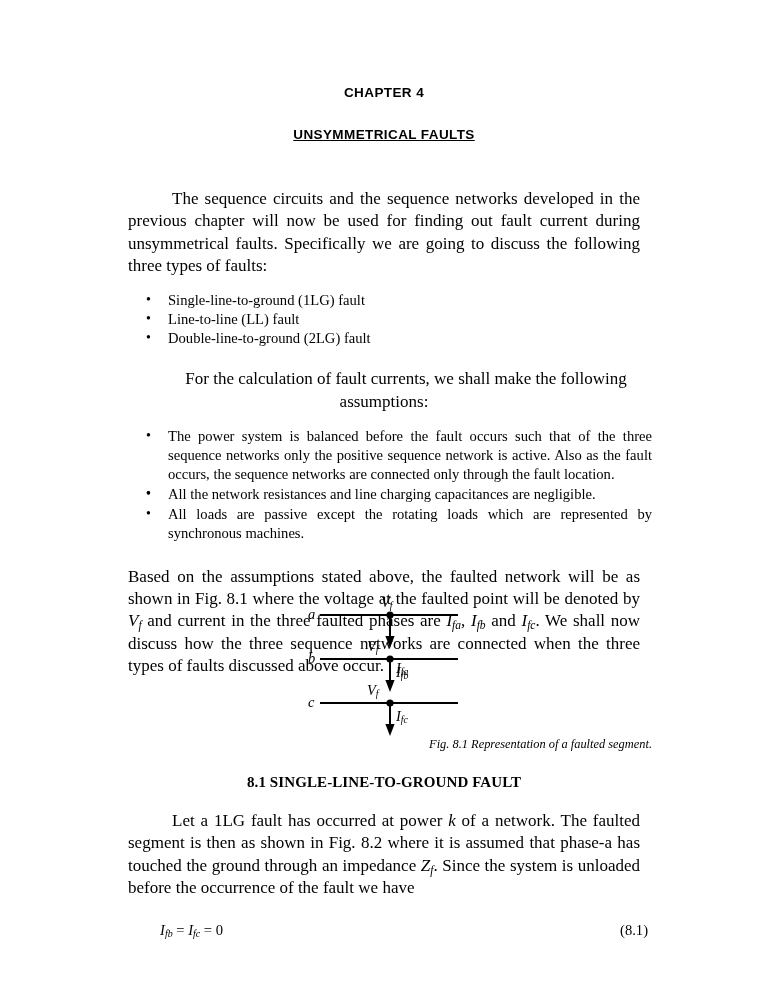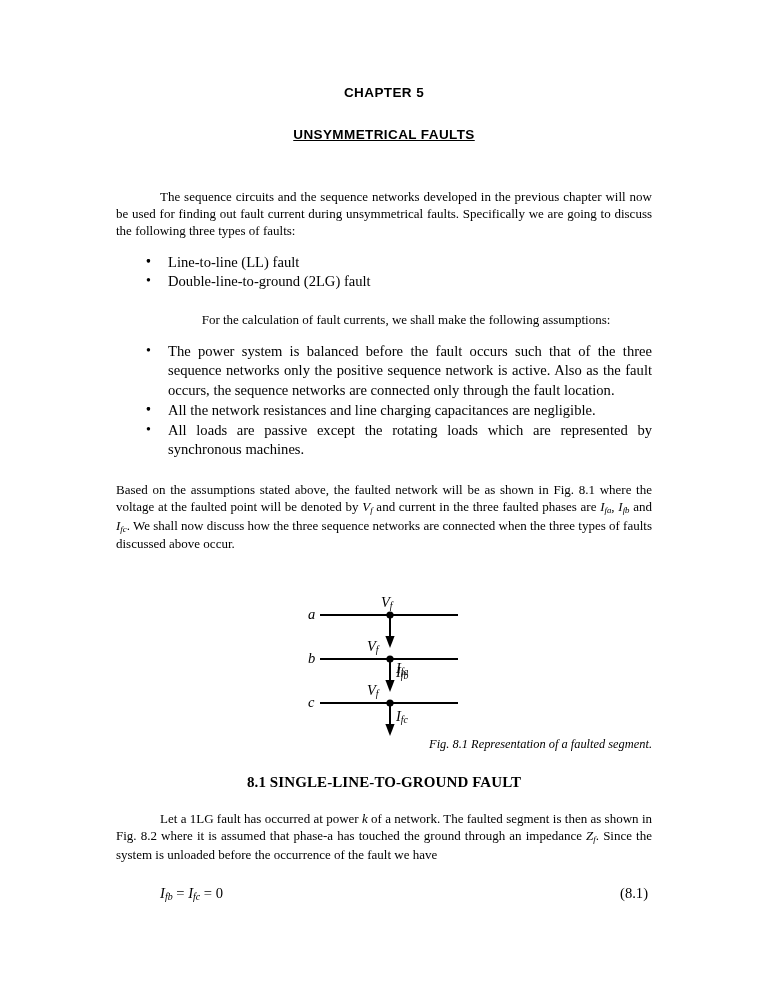--- a/index.html
+++ b/index.html
@@ -35,24 +35,24 @@
     font-weight: bold;
     font-size: 13.5px;
     letter-spacing: 0.4px;
     text-align: center;
   }
   .chapter-title { margin-top: 85px; }
   .doc-title { margin-top: 27px; text-decoration: underline; }
 
   
   p.body {
-    font-size: 13px;
+    font-size: 17px;
     line-height: 1.31;
     text-align: justify;
-    margin: 0;
+    margin: 12px;
   }
   p.intro { margin-top: 46px; text-indent: 44px; }
   p.assume-lead { margin-top: 20px; text-indent: 44px; text-align: center; }
   p.based { margin-top: 22px; text-indent: 0; }
   p.let-para { margin-top: 19px; text-indent: 44px; }
 
   
   ul.bullets {
     margin: 14px 0 0 0;
     padding: 0 0 0 28px;
@@ -151,29 +151,30 @@
     right: 4px;
     top: 0;
   }
 </style>
 </head>
 <body>
 
 <div class="page">
   <div class="content">
 
-    <div class="chapter-title">CHAPTER 5</div>
+    <div class="chapter-title">CHAPTER 4</div>
 
     <div class="doc-title">UNSYMMETRICAL FAULTS</div>
 
     <p class="body intro">The sequence circuits and the sequence networks developed in the previous chapter will now be used for finding out fault current during unsymmetrical faults. Specifically we are going to discuss the following three types of faults:</p>
 
     <ul class="bullets tight">
       <li>
         <span class="bullet-dot">•</span>
+        <span>Single-line-to-ground (1LG) fault</span>
       </li>
       <li>
         <span class="bullet-dot">•</span>
         <span>Line-to-line (LL) fault</span>
       </li>
       <li>
         <span class="bullet-dot">•</span>
         <span>Double-line-to-ground (2LG) fault</span>
       </li>
     </ul>

